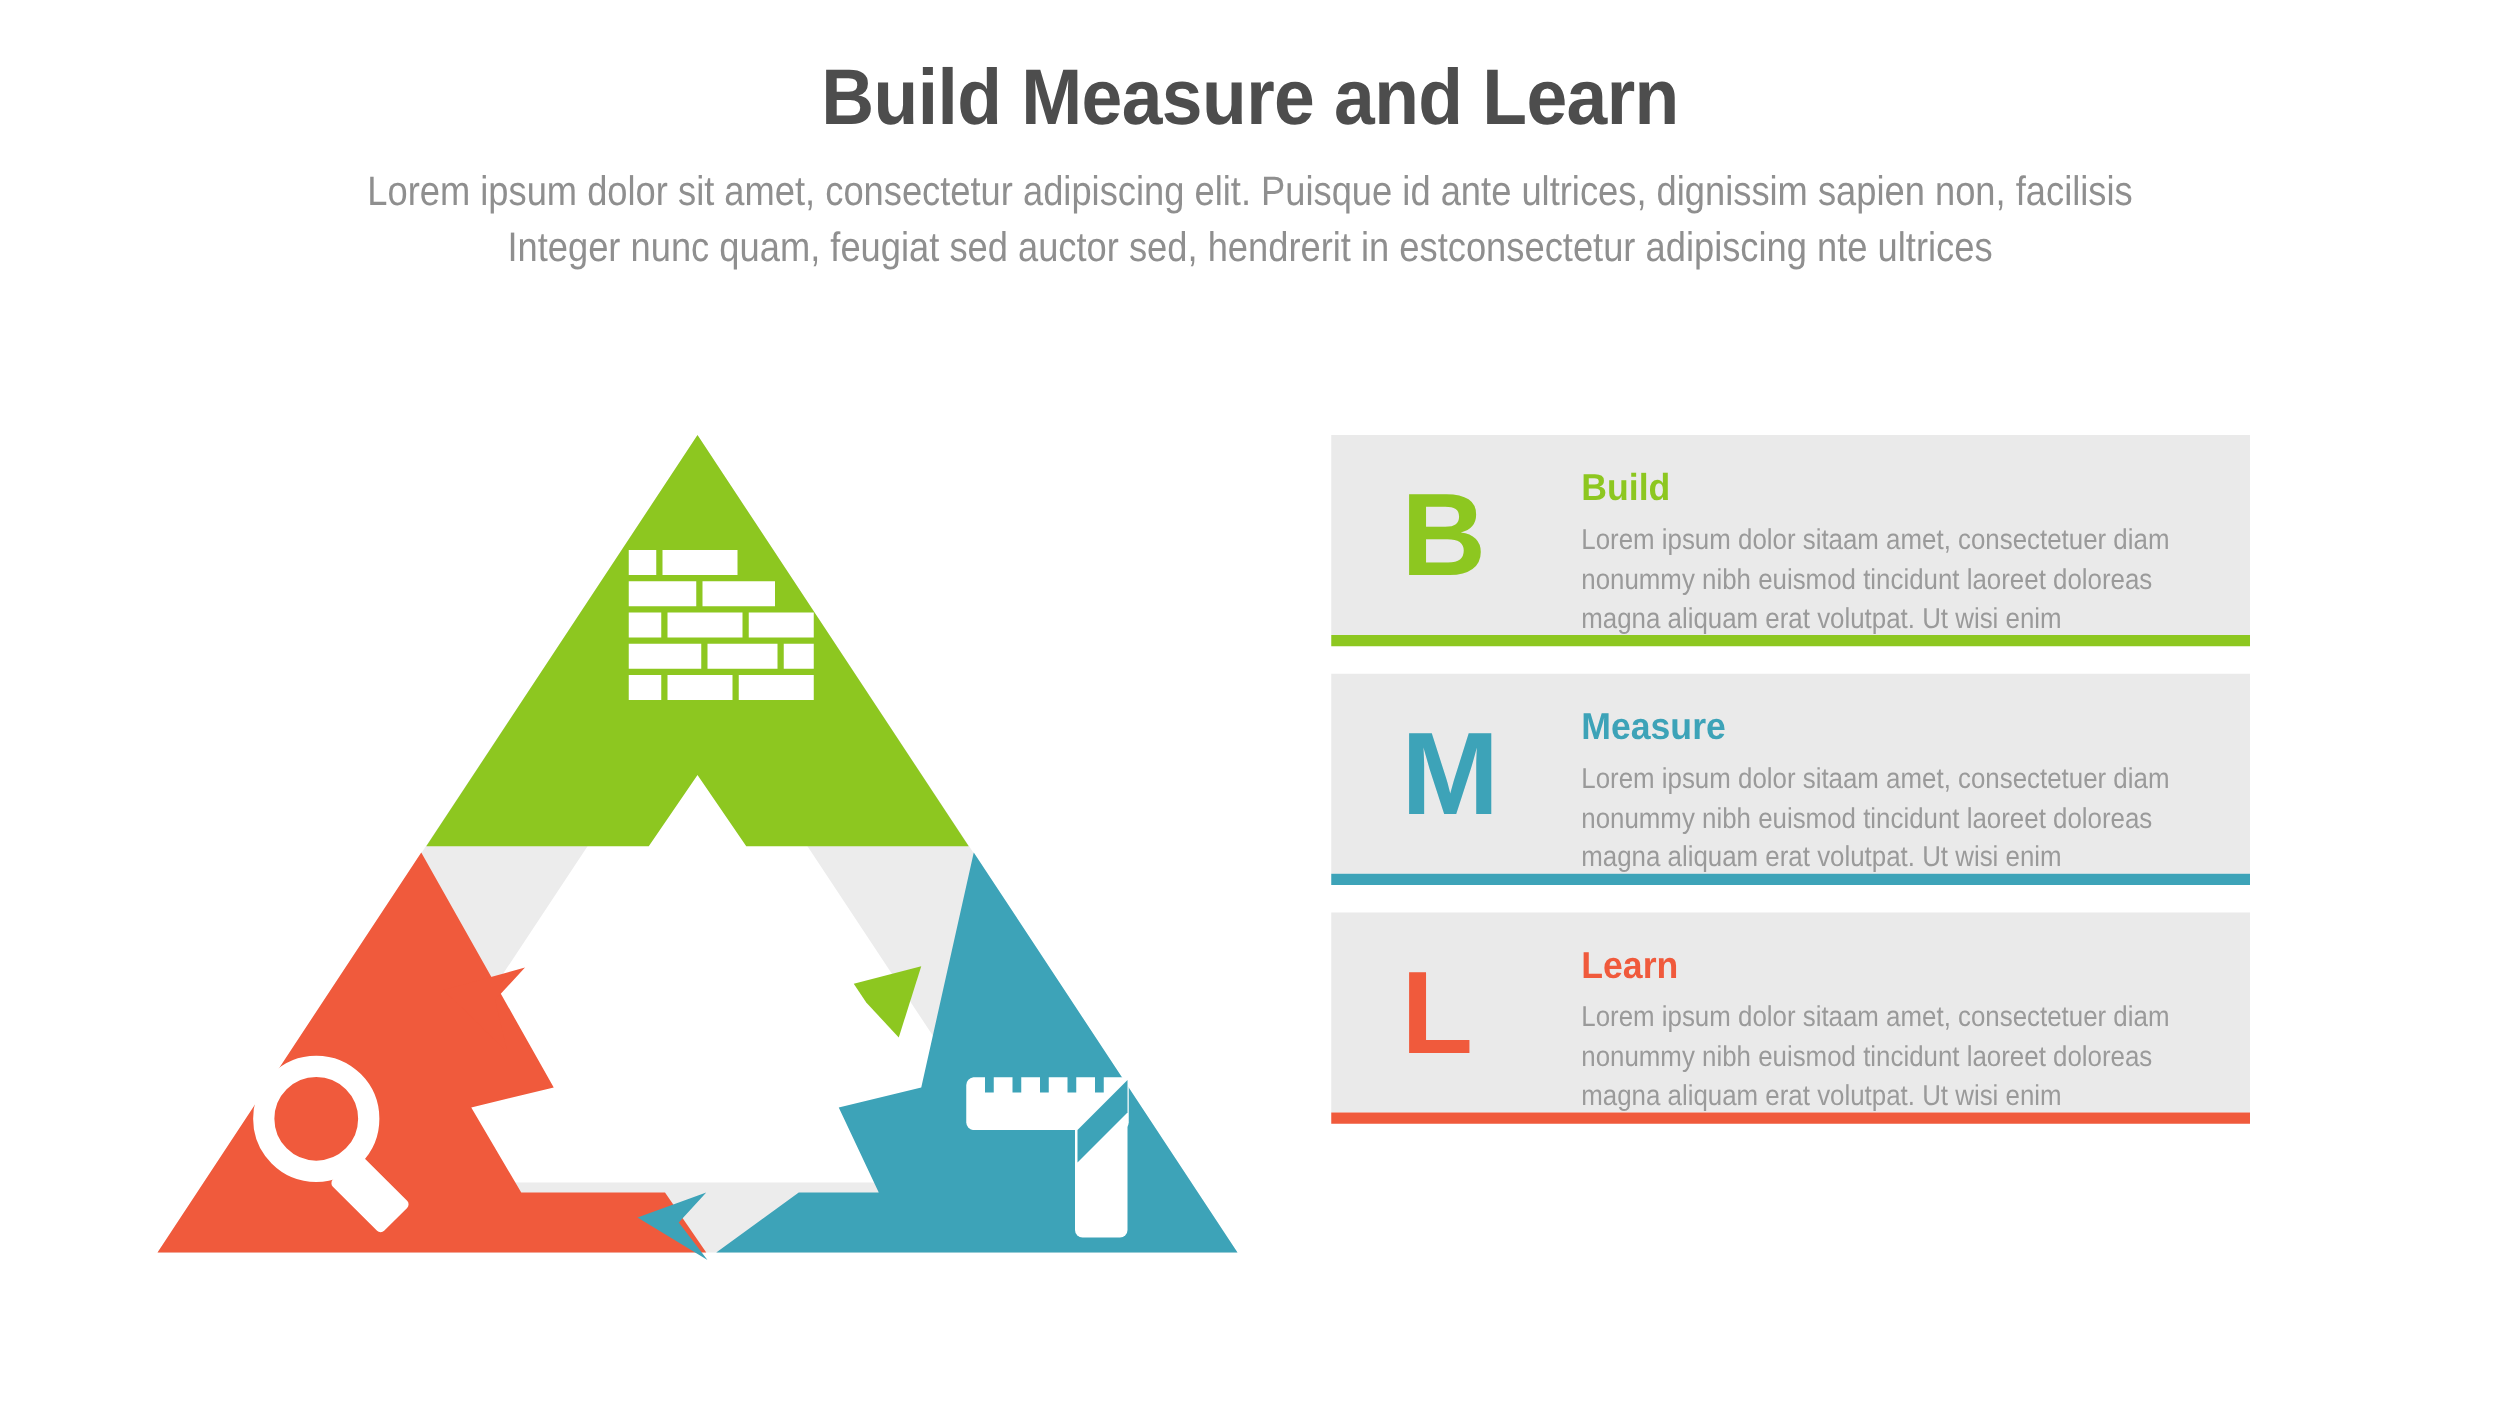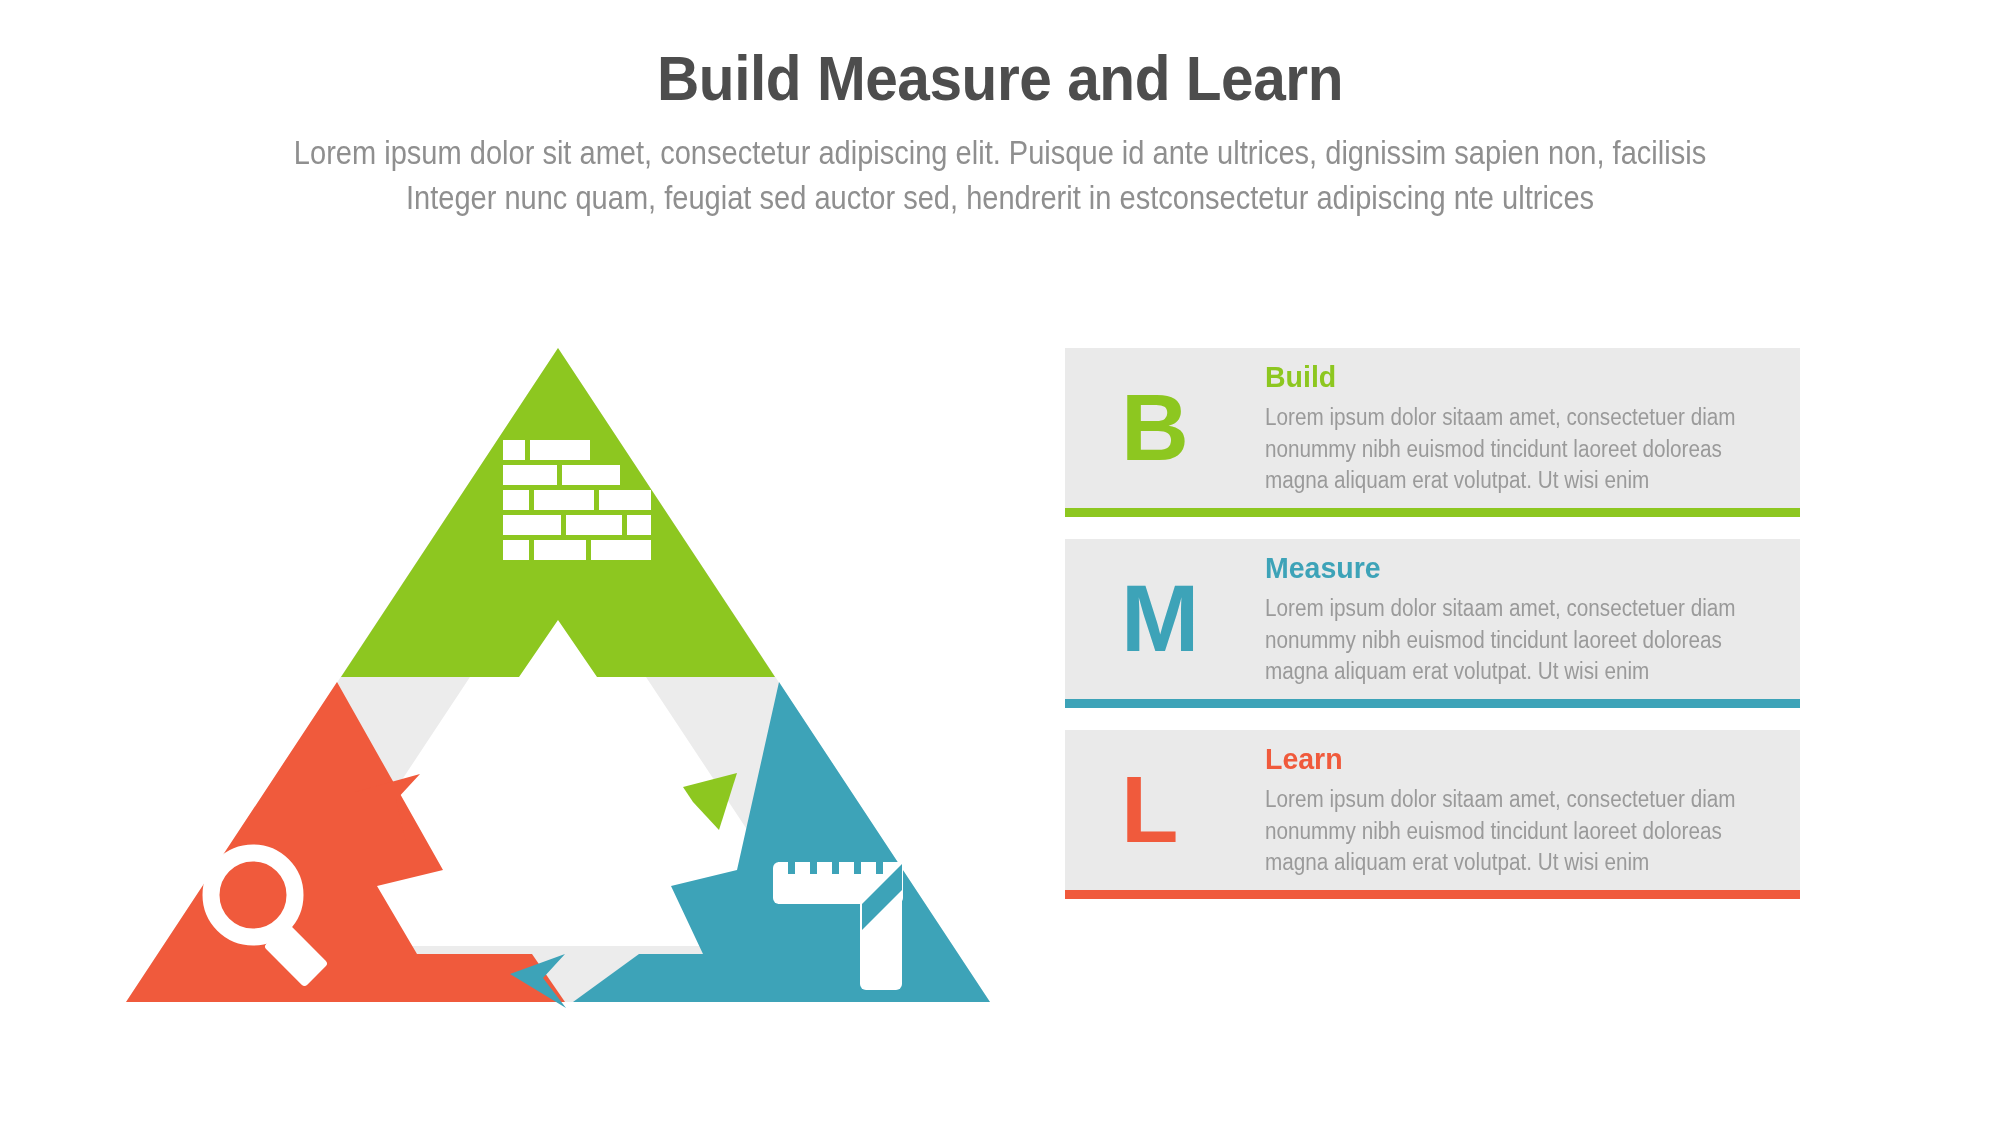--- a/index.html
+++ b/index.html
@@ -89,21 +89,21 @@
     top: 50%;
     transform: translateY(-50%);
     font-family: "Liberation Sans Narrow", "Liberation Sans", sans-serif;
     font-size: 94px;
     font-weight: bold;
     line-height: 1;
   }
   .card-body {
     position: absolute;
     left: 200px;
-    top: 14px;
+    top: 28px;
     right: 120px;
   }
   .card-heading {
     margin: 0 0 10px 0;
     font-family: "Liberation Sans Narrow", "Liberation Sans", sans-serif;
     font-size: 30px;
     font-weight: bold;
     line-height: 1;
     transform: scaleX(0.95);
     transform-origin: left center;

